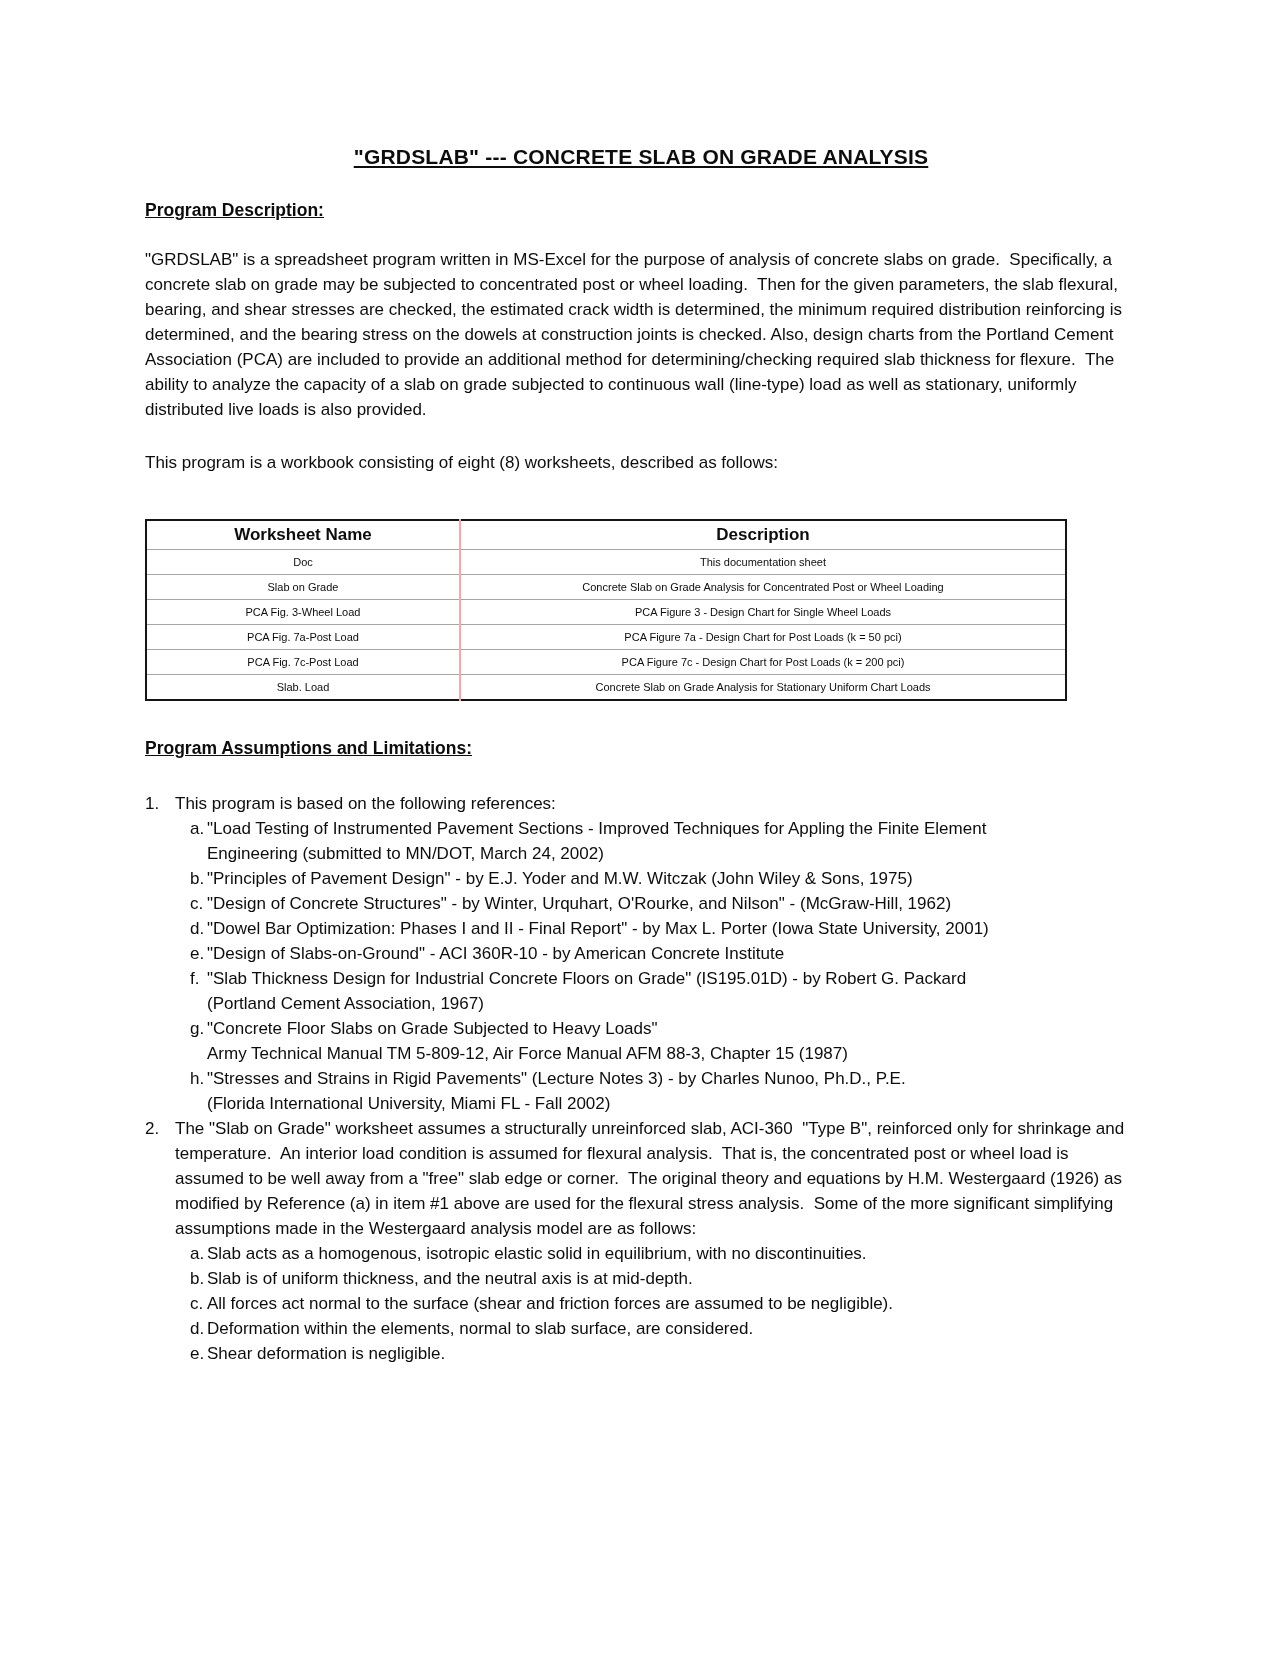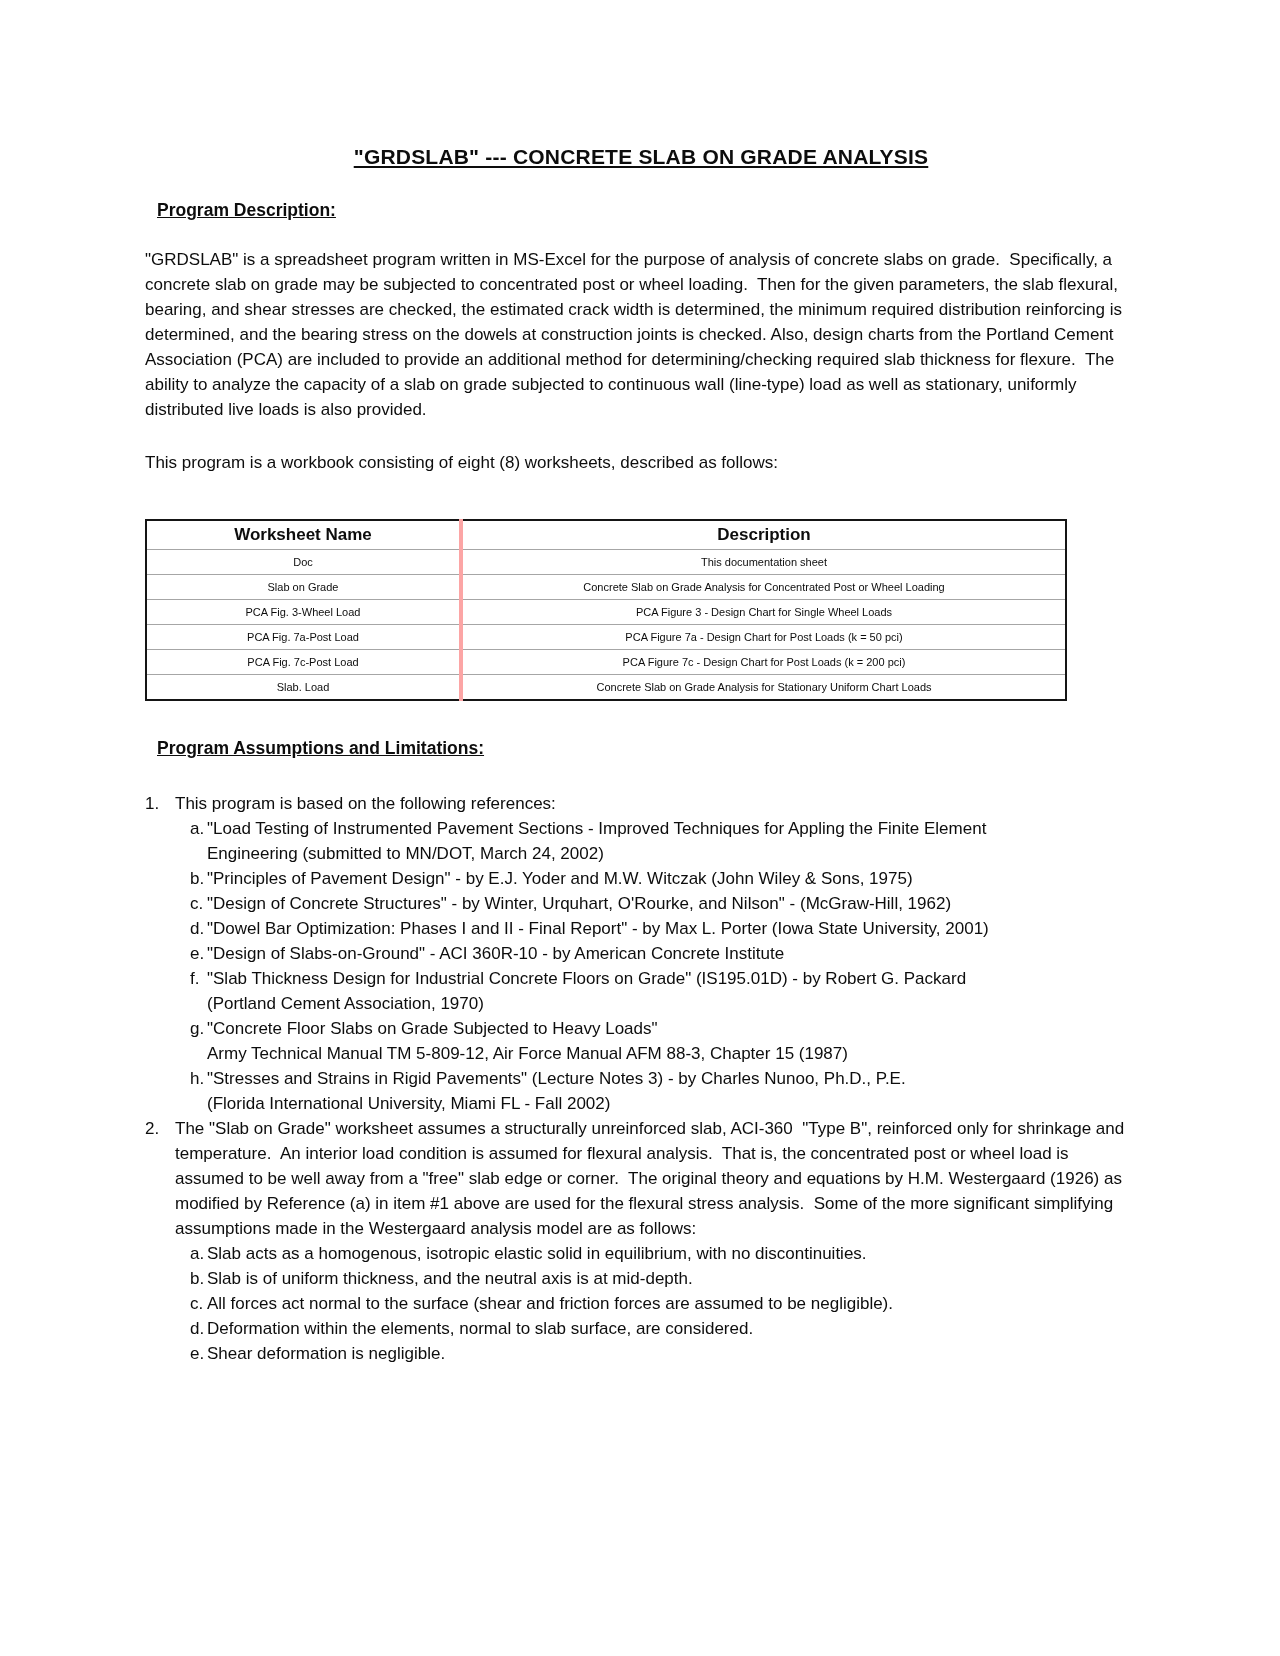--- a/index.html
+++ b/index.html
@@ -22,21 +22,21 @@
   .title {
     margin: 0;
     font-size: 21px;
     font-weight: bold;
     text-align: center;
     text-decoration: underline;
     letter-spacing: 0.2px;
     white-space: pre-wrap;
   }
   .heading {
-    margin: 12px;
+    margin: 0;
     font-size: 17.5px;
     font-weight: bold;
     text-decoration: underline;
     white-space: pre-wrap;
   }
   .heading.desc   { margin-top: 31px; }
   .heading.assump { margin-top: 37px; }
   .para {
     margin: 0;
     font-size: 17px;
@@ -66,21 +66,21 @@
     font-weight: bold;
     height: 26px;
   }
   .ws-table td {
     font-size: 11px;
     font-weight: normal;
     height: 22px;
   }
   .ws-table .c1 {
     width: 300px;
-    border-right: 4px solid #fca5a5;
+    border-right: 2px solid #fca5a5;
   }
 
   .olist {
     margin-top: 32px;
     font-size: 17px;
     line-height: 25px;
   }
   .num-line { display: flex; align-items: flex-start; }
   .num {
     flex: 0 0 30px;
@@ -184,21 +184,21 @@
     <div class="sub-line">
       <span class="sub-marker">e.</span>
       <span class="sub-text">"Design of Slabs-on-Ground" - ACI 360R-10 - by American Concrete Institute</span>
     </div>
     <div class="sub-line">
       <span class="sub-marker">f.</span>
       <span class="sub-text">"Slab Thickness Design for Industrial Concrete Floors on Grade" (IS195.01D) - by Robert G. Packard</span>
     </div>
     <div class="sub-line">
       <span class="sub-marker"></span>
-      <span class="sub-text">(Portland Cement Association, 1970)</span>
+      <span class="sub-text">(Portland Cement Association, 1967)</span>
     </div>
     <div class="sub-line">
       <span class="sub-marker">g.</span>
       <span class="sub-text">"Concrete Floor Slabs on Grade Subjected to Heavy Loads"</span>
     </div>
     <div class="sub-line">
       <span class="sub-marker"></span>
       <span class="sub-text">Army Technical Manual TM 5-809-12, Air Force Manual AFM 88-3, Chapter 15 (1987)</span>
     </div>
     <div class="sub-line">

